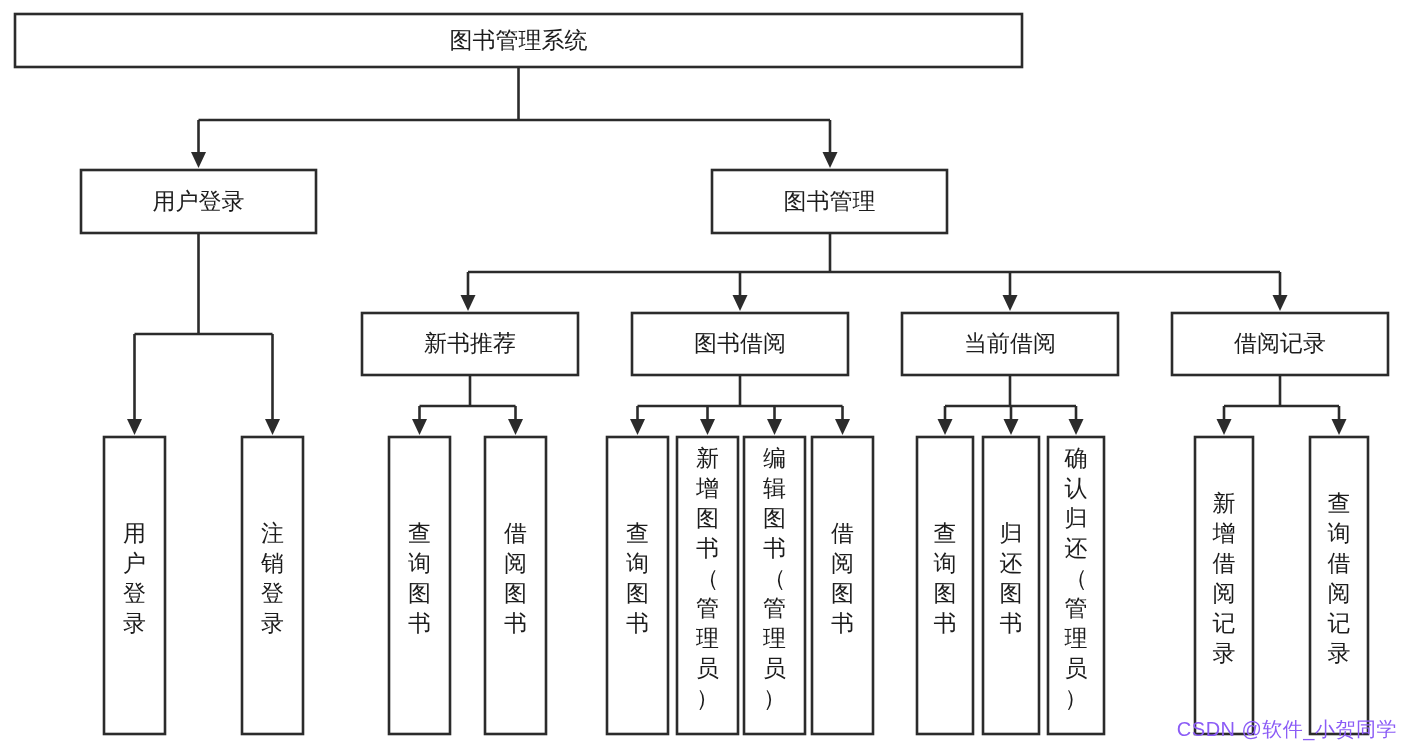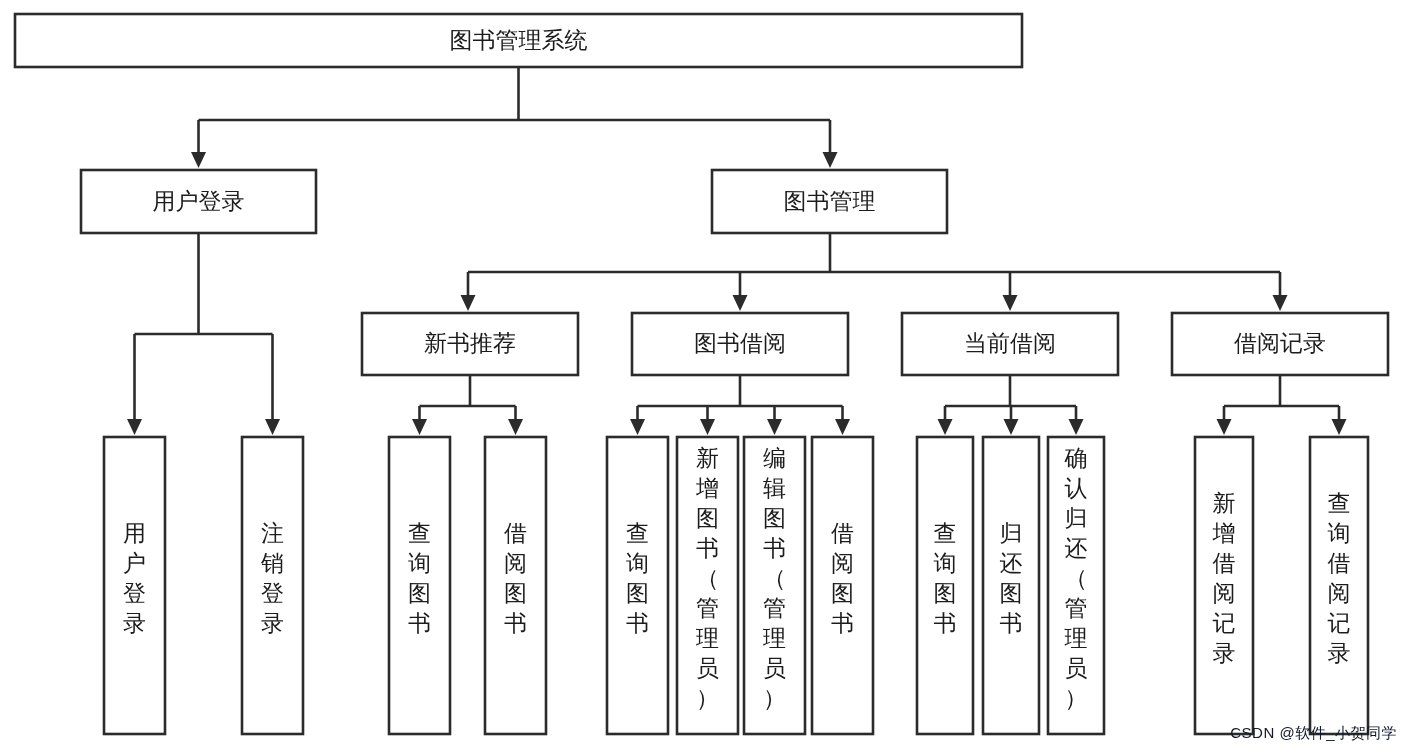--- a/index.html
+++ b/index.html
@@ -50,22 +50,22 @@
   .node-label-v {
     fill: #1c1c1c;
     font-family: "Liberation Sans", "DejaVu Sans", sans-serif;
     font-size: 23px;
     text-anchor: middle;
   }
   .watermark {
     position: absolute;
     right: 8px;
     bottom: 4px;
-    color: #0f172a;
-    font-size: 15px;
+    color: #8b5cf6;
+    font-size: 20px;
     font-family: "Liberation Sans", "DejaVu Sans", sans-serif;
     letter-spacing: 0.5px;
     white-space: nowrap;
     pointer-events: none;
   }
 </style>
 </head>
 <body>
 
 <div id="diagram-root">

